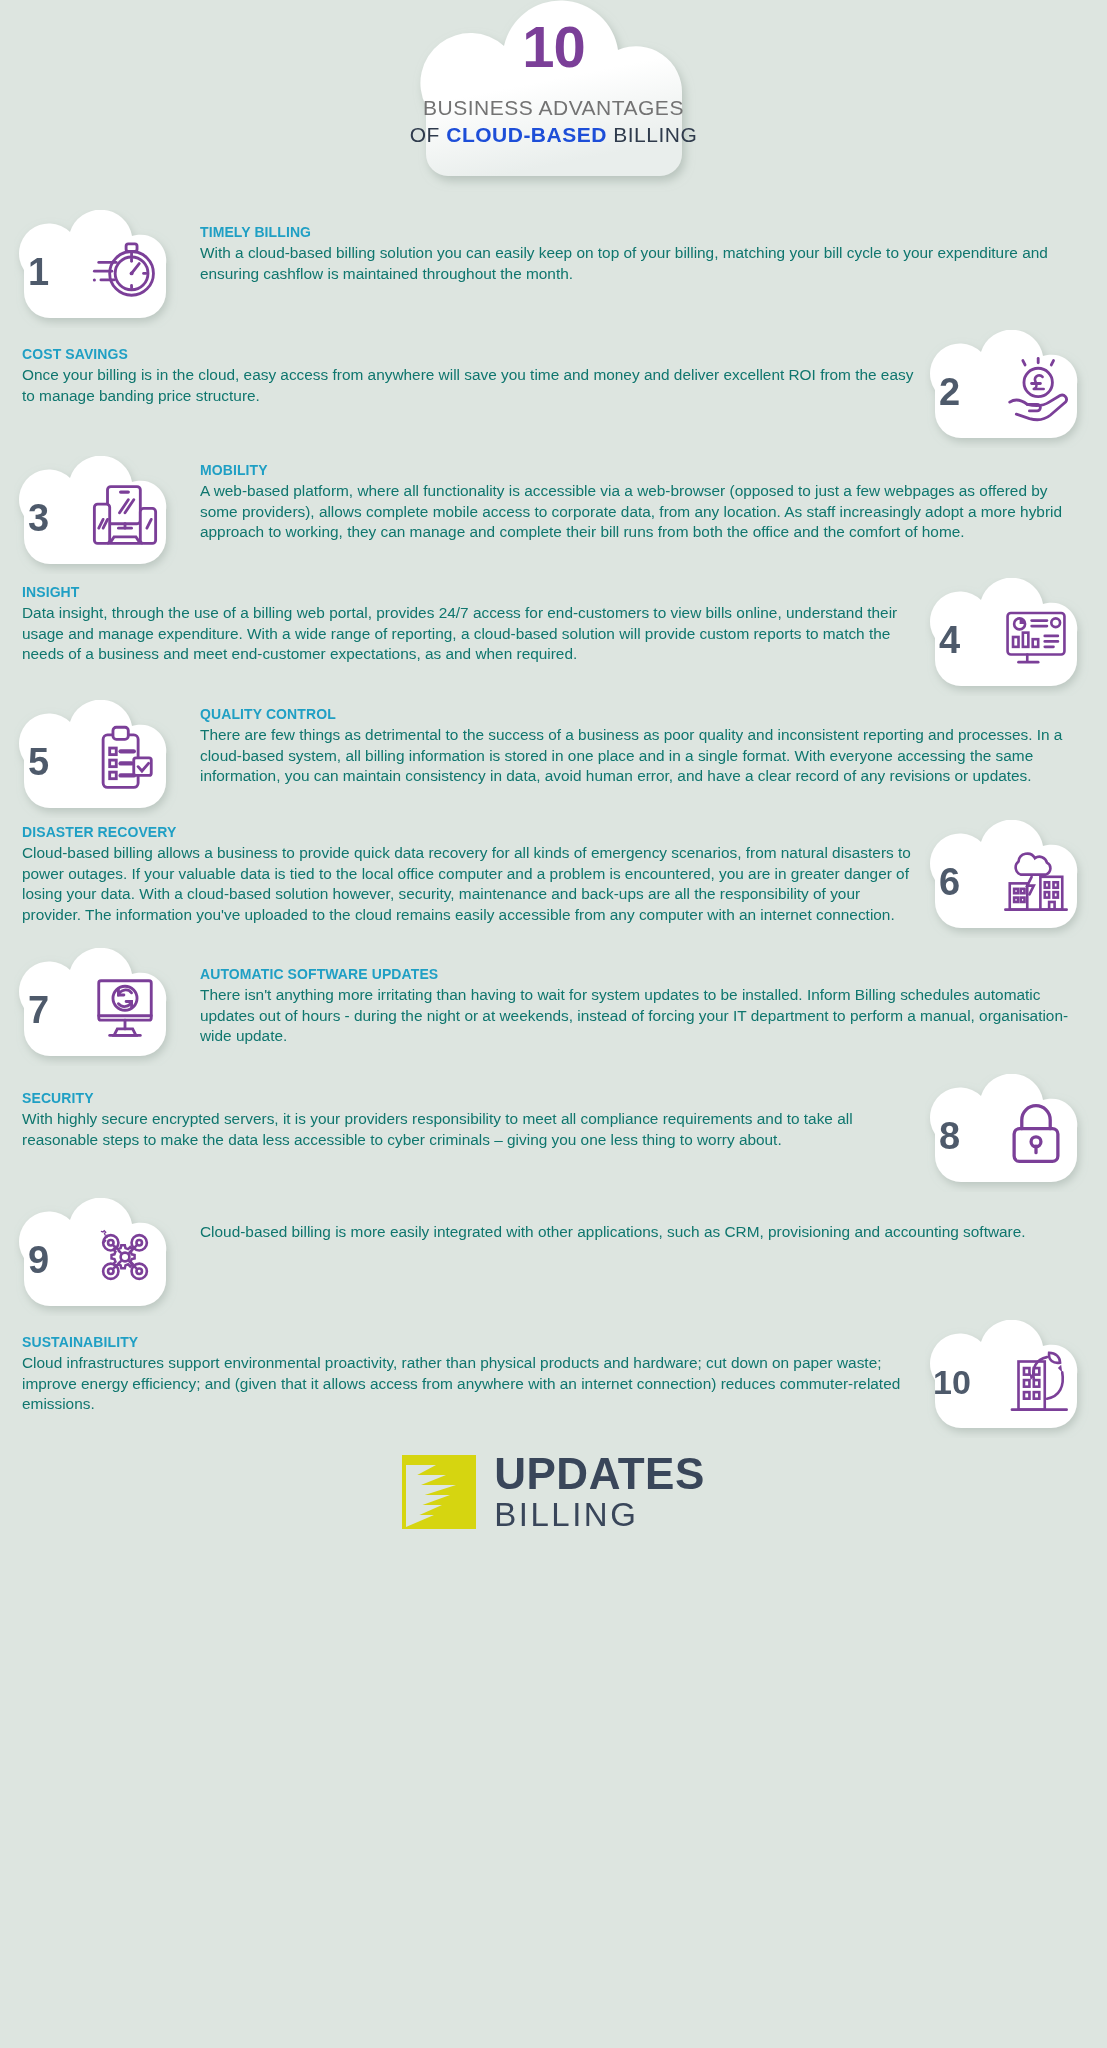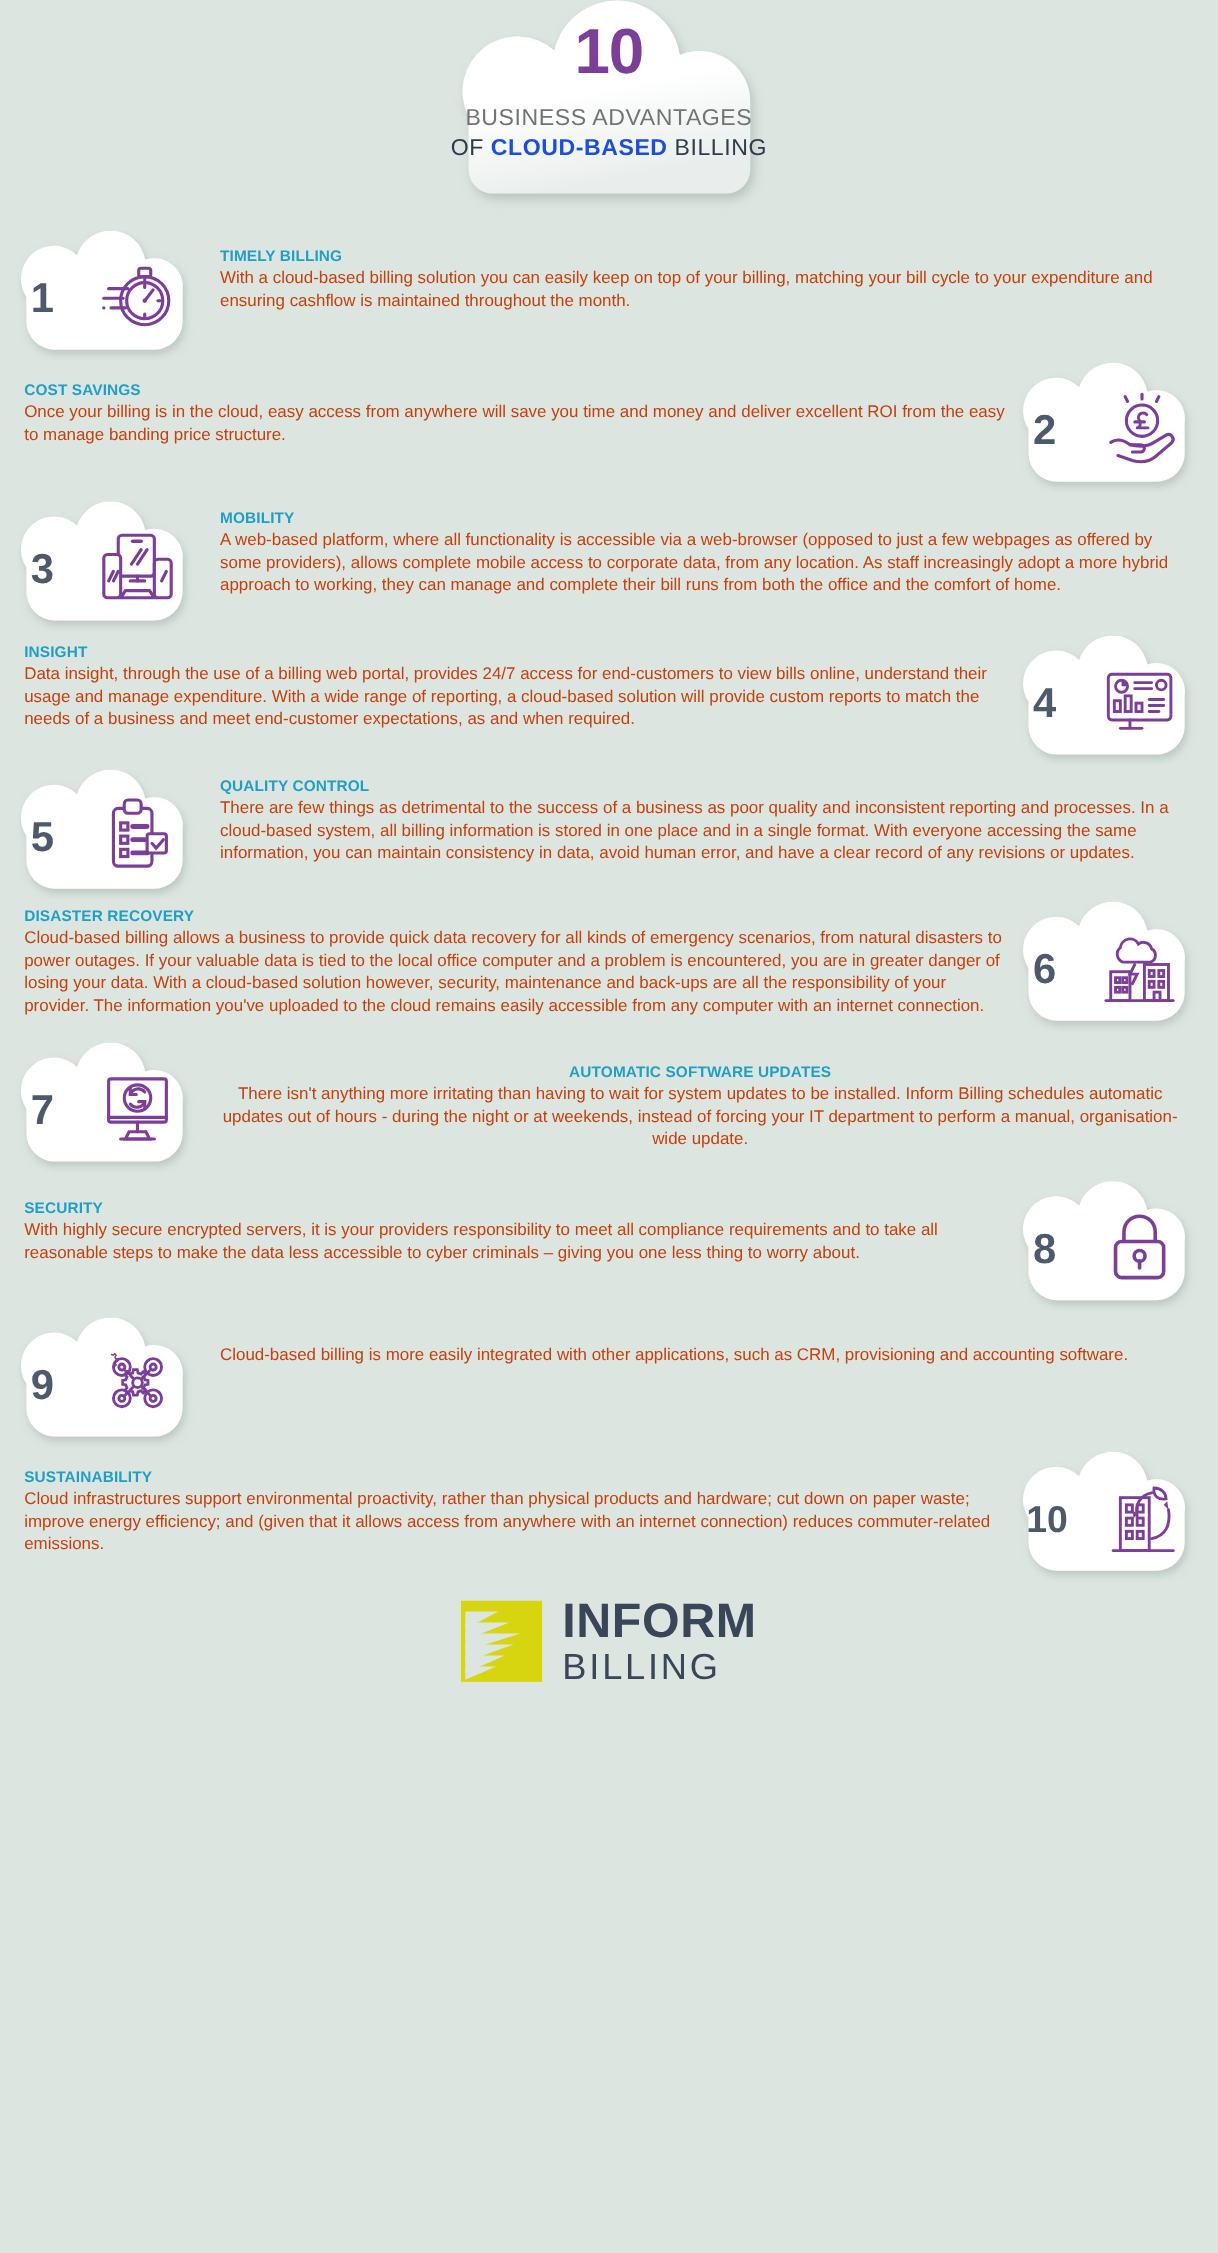--- a/index.html
+++ b/index.html
@@ -103,38 +103,38 @@
   .it-title {
     color: #1f9fc4;
     font-weight: bold;
     font-size: 14px;
     letter-spacing: 0.1px;
     margin-bottom: 3px;
   }
   .it-body {
     font-size: 15.4px;
     line-height: 1.34;
-    color: #c2410c;
+    color: #0f766e;
   }
 
   
   #row1 { margin-top: 2px; }
   #row1 .content { padding-top: 14px; }
   #row2 { margin-top: 2px; }
   #row2 .content { padding-top: 16px; padding-left: 8px; }
   #row3 { margin-top: 8px; }
   #row3 .content { padding-top: 6px; }
   #row4 { margin-top: 4px; }
   #row4 .content { padding-top: 6px; padding-left: 8px; }
   #row5 { margin-top: 4px; }
   #row5 .content { padding-top: 6px; }
   #row6 { margin-top: 2px; }
   #row6 .content { padding-top: 4px; padding-left: 8px; }
   #row7 { margin-top: 10px; }
-  #row7 .content { padding-top: 18px; text-align: center; }
+  #row7 .content { padding-top: 18px; }
   #row8 { margin-top: 8px; }
   #row8 .content { padding-top: 16px; padding-left: 8px; }
   #row9 { margin-top: 6px; }
   #row9 .content { padding-top: 24px; }
   #row10 { margin-top: 4px; }
   #row10 .content { padding-top: 14px; padding-left: 8px; }
 
   
   .footer {
     margin-top: 14px;
@@ -516,16 +516,16 @@
         <polygon points="4,10 34,10 4,26"></polygon>
         <polygon points="4,20 44,20 4,36"></polygon>
         <polygon points="4,30 54,30 4,46"></polygon>
         <polygon points="4,40 48,40 4,56"></polygon>
         <polygon points="4,50 40,50 4,66"></polygon>
         <polygon points="4,60 32,60 4,72"></polygon>
       </g>
     </svg>
   </div>
   <div class="logo-words">
-    <div class="logo-inform">INFORM</div>
+    <div class="logo-inform">UPDATES</div>
     <div class="logo-billing">BILLING</div>
   </div>
 </div>
 
 </body></html>

